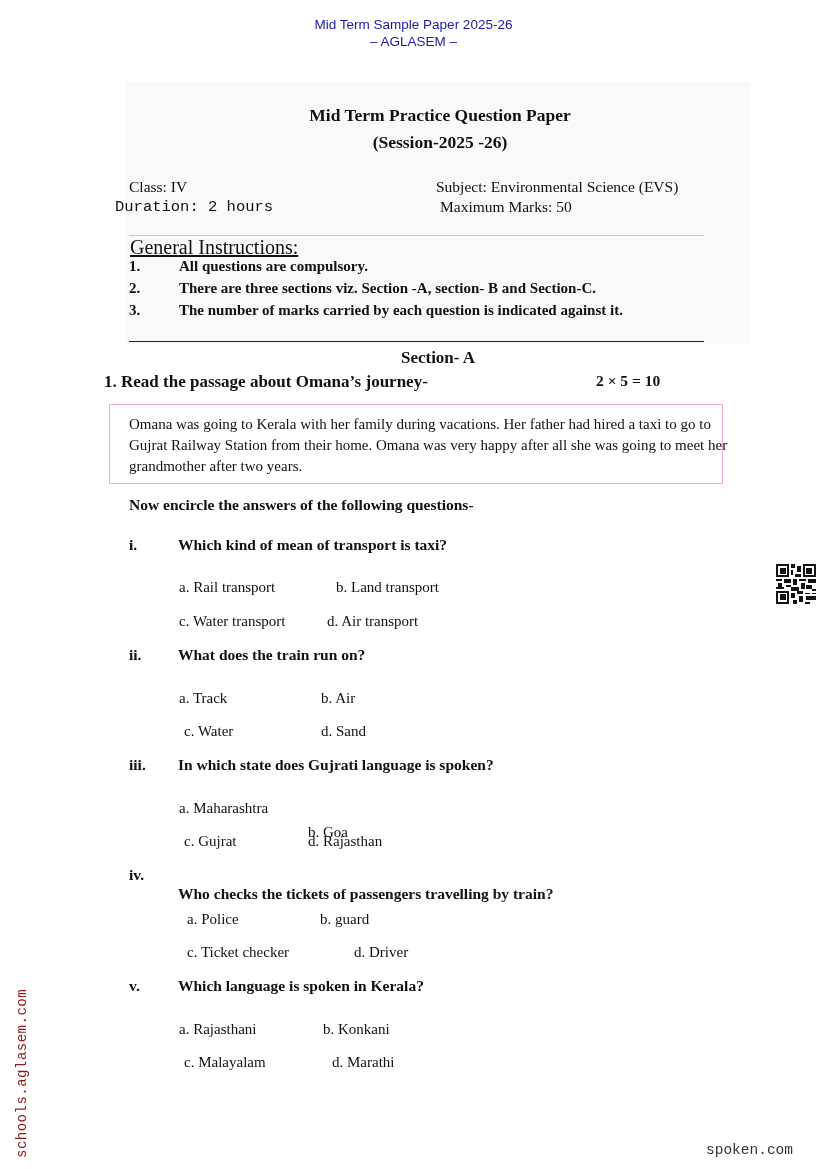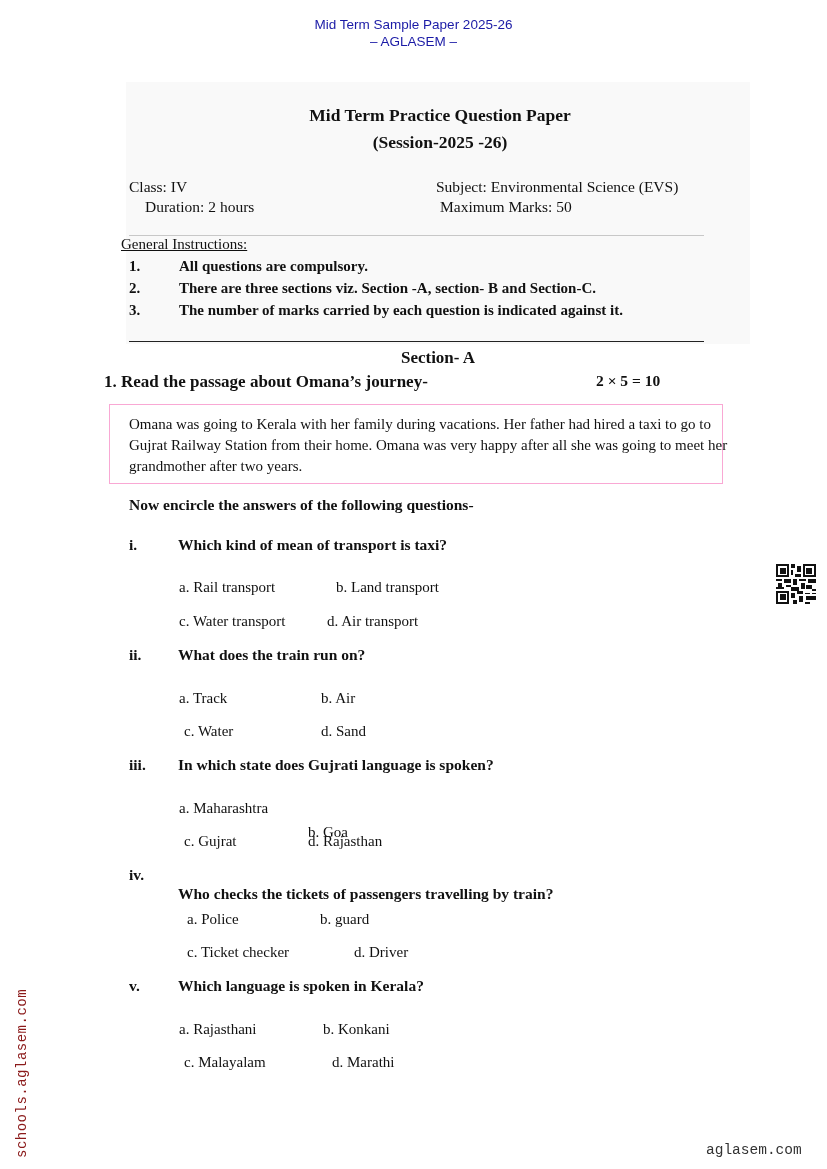--- a/index.html
+++ b/index.html
@@ -8,21 +8,21 @@
   .hdr { position:absolute; left:0; width:827px; text-align:center; color:#1a1aa6;
          font-family:"Liberation Sans", sans-serif; font-size:13.5px; line-height:16px; }
   .hdr1 { top:17px; }
   .hdr2 { top:34px; }
   .headblock { position:absolute; left:126px; top:82px; width:624px; height:262px; background:#f9f9f9; }
   .title { position:absolute; left:0; width:880px; text-align:center; font-weight:bold; font-size:17.5px; }
   .t1 { top:105px; }
   .t2 { top:132px; }
   .meta { position:absolute; font-size:15.5px; }
   .rule-thin { position:absolute; left:129px; width:575px; height:1px; background:#c8c8c8; top:235px; }
-  .instr-head { position:absolute; left:121px; top:236px; font-size:15px; text-decoration:underline; }
+  .instr-head { position:absolute; left:130px; top:236px; font-size:20px; text-decoration:underline; }
   .instr { position:absolute; font-size:15px; font-weight:bold; }
   .instr .n { position:absolute; left:0; }
   .instr .t { position:absolute; left:50px; white-space:nowrap; }
   .rule-dark { position:absolute; left:129px; width:575px; height:1px; background:#222; top:341px; }
   .section { position:absolute; left:0; width:876px; text-align:center; top:348px; font-weight:bold; font-size:17px; }
   .q1 { position:absolute; left:104px; top:372px; font-size:17px; font-weight:bold; white-space:nowrap; }
   .marks { position:absolute; left:596px; top:372px; font-size:15.5px; font-weight:bold; }
   .passage { position:absolute; left:109px; top:404px; width:612px; height:78px; border:1px solid #f9a8d4; }
   .passage p { margin:0; position:absolute; left:19px; top:9px; width:620px; font-size:15px; line-height:21px; }
   .lead { position:absolute; left:129px; top:496px; font-size:15.5px; font-weight:bold; }
@@ -40,21 +40,21 @@
 <div class="hdr hdr1">Mid Term Sample Paper 2025-26</div>
 <div class="hdr hdr2">– AGLASEM –</div>
 
 <div class="headblock"></div>
 
 <div class="title t1">Mid Term Practice Question Paper</div>
 <div class="title t2">(Session-2025 -26)</div>
 
 <div class="meta" style="left:129px; top:178px;text-align:center;">Class: IV</div>
 <div class="meta" style="left:436px; top:178px;">Subject: Environmental Science (EVS)</div>
-<div class="meta" style="left:145px; top:198px;">Duration: 2 hours</div>
+<div class="meta" style="left:115px; top:198px;font-family:Liberation Mono, monospace;">Duration: 2 hours</div>
 <div class="meta" style="left:440px; top:198px;">Maximum Marks: 50</div>
 
 <div class="rule-thin"></div>
 
 <div class="instr-head">General Instructions:</div>
 <div class="instr" style="left:129px; top:258px;">
   <span class="n">1.</span>
   <span class="t">All questions are compulsory.</span>
 </div>
 <div class="instr" style="left:129px; top:280px;">
@@ -146,13 +146,13 @@
     <rect x="15" y="15" width="3" height="1"></rect>
       <rect x="12" y="17" width="2" height="3"></rect>
       <rect x="16" y="17" width="5" height="2"></rect>
     <rect x="9" y="19" width="2" height="2"></rect>
       <rect x="15" y="20" width="3" height="1"></rect>
       <rect x="19" y="15" width="2" height="1"></rect>
   </g>
 </svg>
 
 <div class="side">schools.aglasem.com</div>
-<div class="foot">aglasem.com</div>
+<div class="foot">spoken.com</div>
 
 </body></html>

